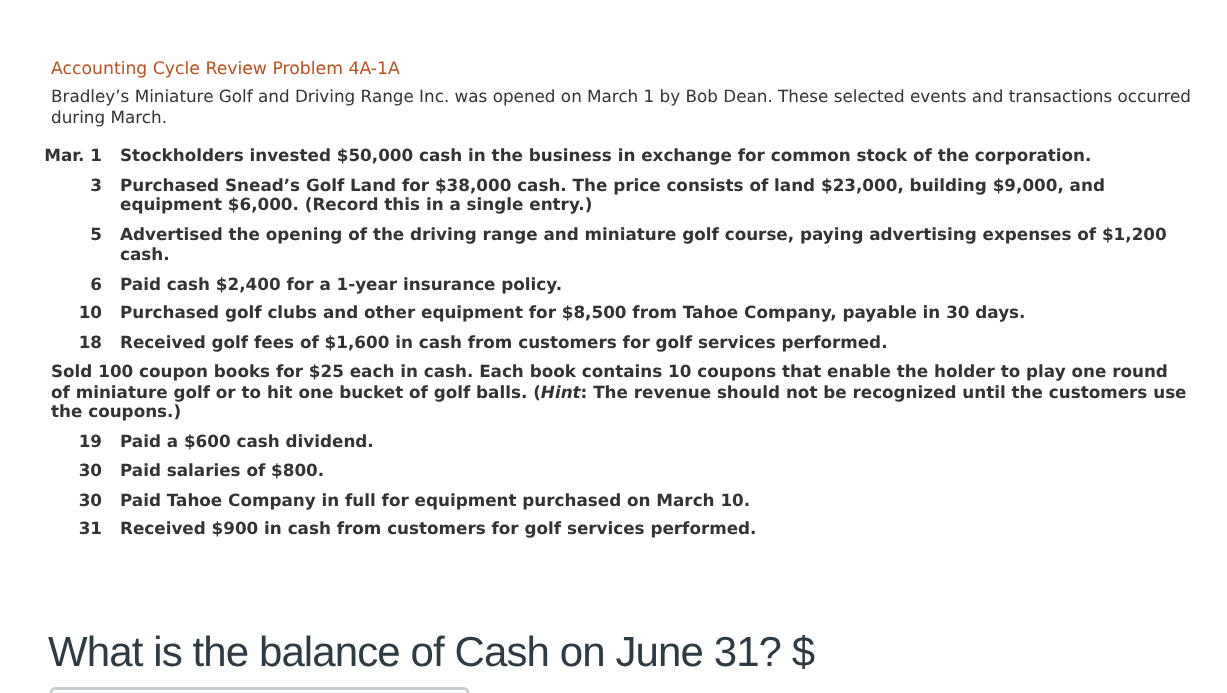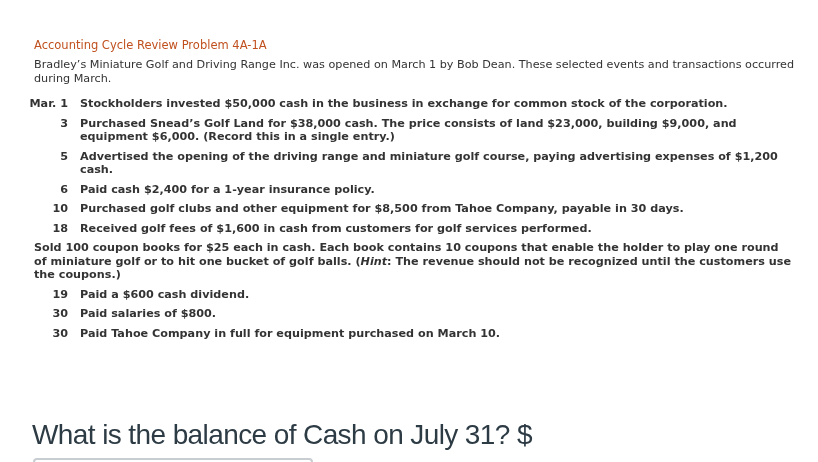--- a/index.html
+++ b/index.html
@@ -67,17 +67,21 @@
       <span class="txn-text">Paid a $600 cash dividend.</span>
     </li>
     <li class="txn">
       <span class="txn-date">30</span>
       <span class="txn-text">Paid salaries of $800.</span>
     </li>
     <li class="txn">
       <span class="txn-date">30</span>
       <span class="txn-text">Paid Tahoe Company in full for equipment purchased on March 10.</span>
     </li>
+    <li class="txn">
+      <span class="txn-date">31</span>
+      <span class="txn-text">Received $900 in cash from customers for golf services performed.</span>
+    </li>
   </ul>
 </div>
 
-<div class="question">What is the balance of Cash on July 31? $</div>
+<div class="question">What is the balance of Cash on June 31? $</div>
 <input class="answer-input" type="text" value="" style="">
 
 </body></html>

